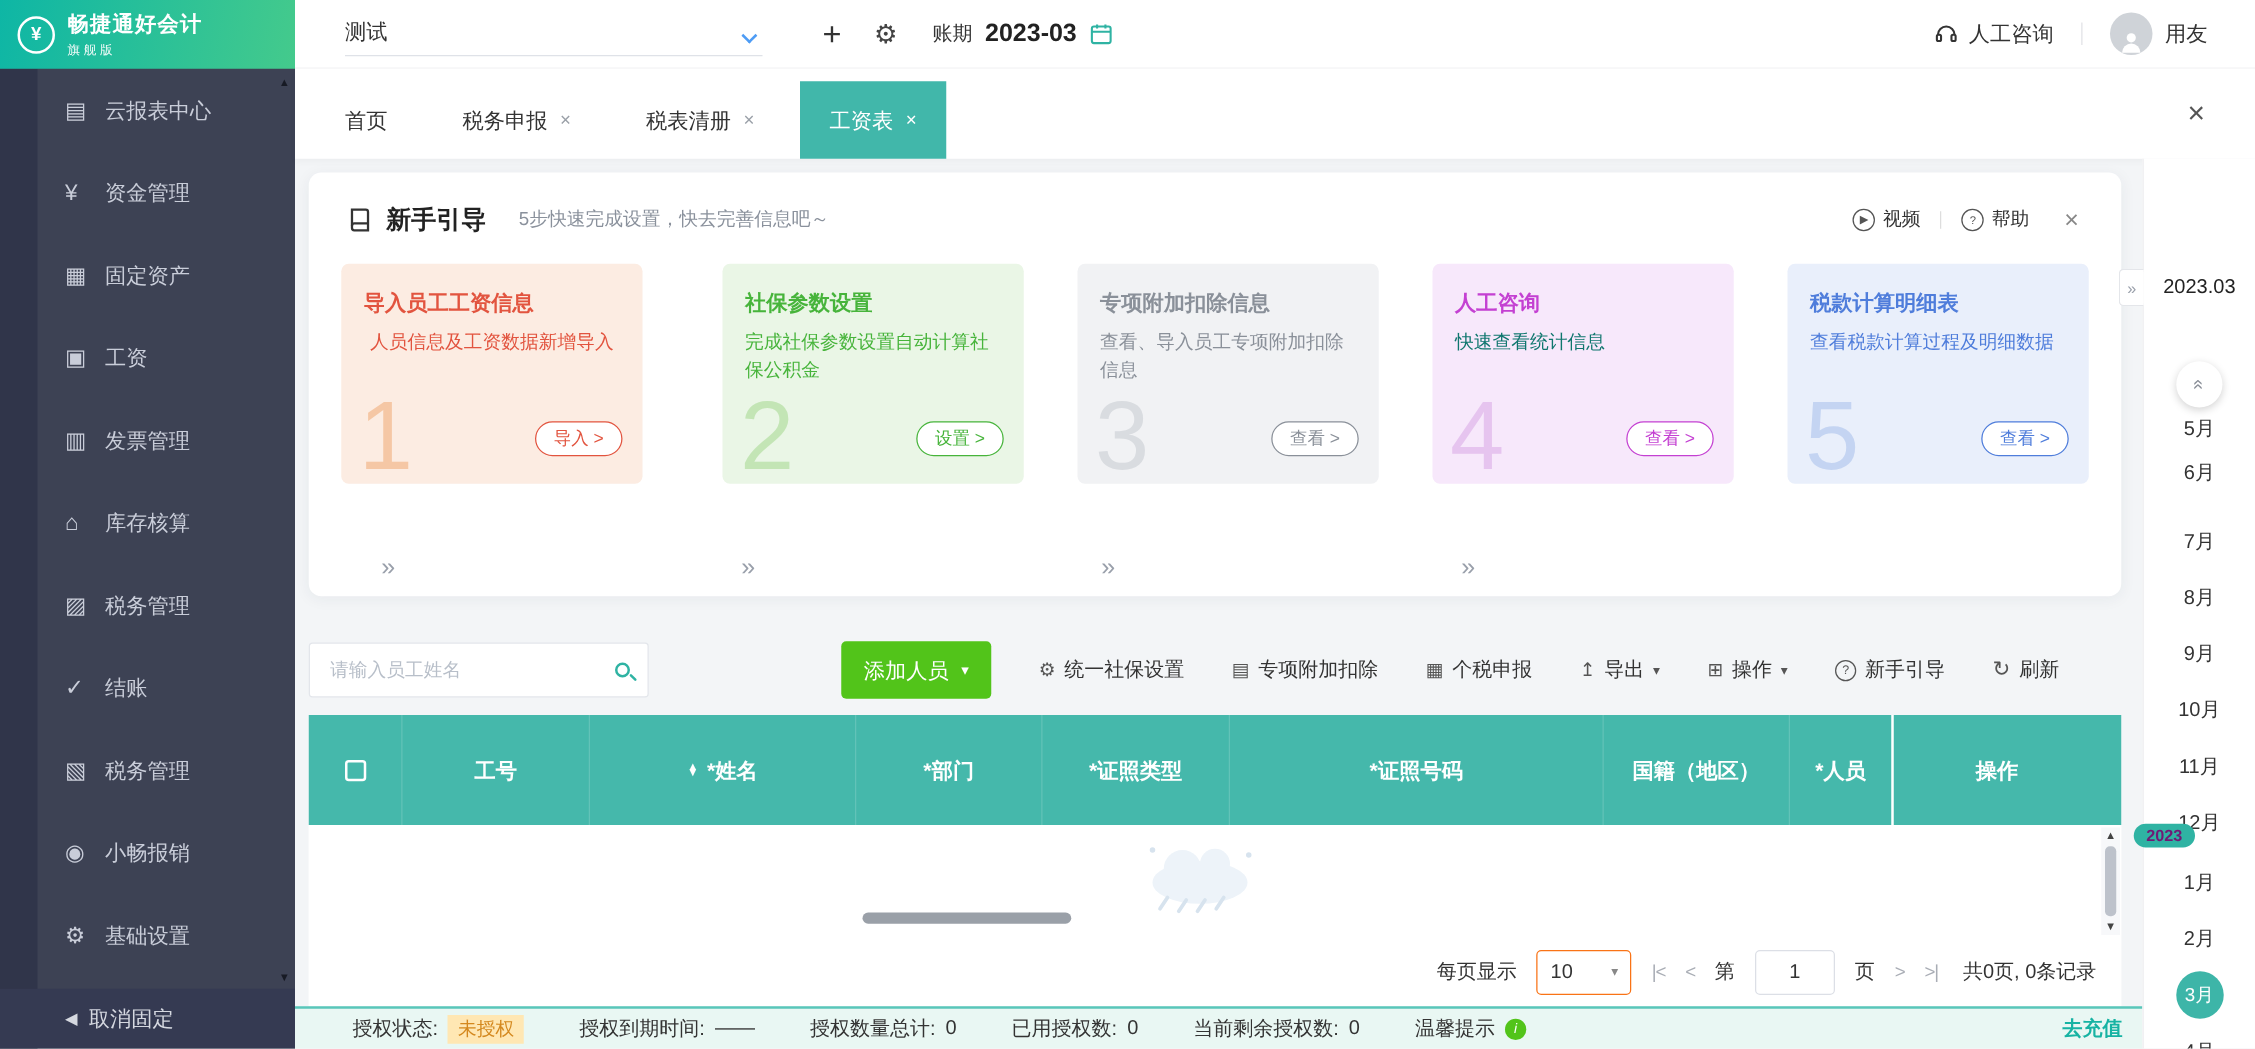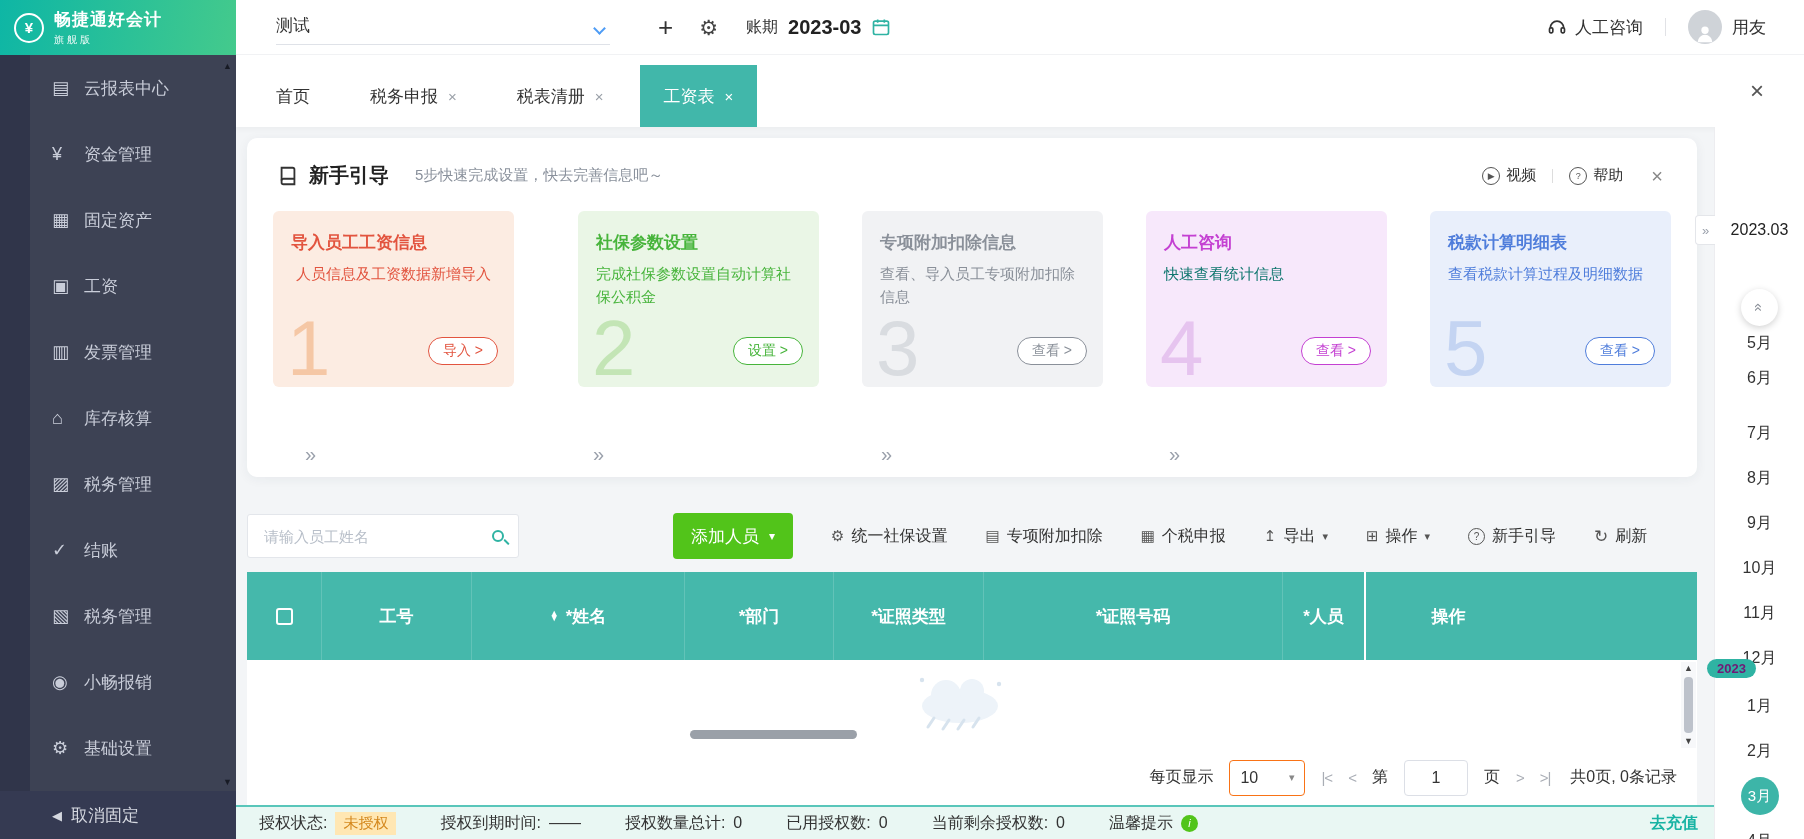--- a/index.html
+++ b/index.html
@@ -99,21 +99,21 @@
 
   
   .pager{height:55px;display:flex;align-items:center;justify-content:flex-end;padding-right:20px;gap:16px;font-size:16px;color:#333;background:#fff;}
   .sel{width:76px;height:36px;border:1px solid #f97316;border-radius:4px;display:flex;align-items:center;justify-content:space-between;padding:0 10px;cursor:pointer;background:#fff;}
   .sel-caret{font-size:11px;color:#888;}
   .pg-nav{color:#a9adb5;font-size:15px;cursor:pointer;letter-spacing:-1px;}
   .pg-input{width:64px;height:36px;border:1px solid #dcdfe6;border-radius:4px;text-align:center;font-size:16px;color:#333;font-family:inherit;outline:none;}
   .pg-sum{margin-left:4px;}
 
   
-  .statusbar{position:absolute;left:236px;top:805px;width:1478px;height:34px;background:#e9f7f3;border-top:2px solid #59c6ba;display:flex;align-items:center;padding:0 16px 0 23px;font-size:16px;color:#333;}
+  .statusbar{position:absolute;left:236px;top:805px;width:1478px;height:34px;background:#e9f7f3;border-top:2px solid #59c6ba;display:flex;align-items:center;padding:0 16px 0 46px;font-size:16px;color:#333;}
   .sb-item{display:flex;align-items:center;margin-right:44px;white-space:nowrap;}
   .sb-val{margin-left:8px;}
   .sb-badge{background:#ffe7b3;color:#d4881e;padding:2px 8px;margin-left:8px;font-size:15px;}
   .sb-info{width:17px;height:17px;border-radius:50%;background:#52c41a;color:#fff;font-size:11px;font-style:italic;display:flex;align-items:center;justify-content:center;margin-left:8px;cursor:pointer;}
   .recharge{margin-left:auto;color:#17b3a3;font-weight:bold;cursor:pointer;}
 
   
   .cal-strip{position:absolute;left:1714px;top:127px;width:90px;height:712px;background:#fff;border-left:1px solid #ededf0;}
   .cal-handle{position:absolute;left:-20px;top:88px;width:20px;height:30px;background:#fff;border:1px solid #e4e6ea;border-right:none;border-radius:4px 0 0 4px;display:flex;align-items:center;justify-content:center;color:#9aa0ab;font-size:13px;cursor:pointer;}
   .cal-current{position:absolute;top:94px;width:100%;text-align:center;font-size:16px;color:#222;}
@@ -370,20 +370,23 @@
       </div>
       <div class="th w2">
           <span>*部门</span>
         </div>
       <div class="th w3">
           <span>*证照类型</span>
         </div>
       <div class="th w4">
           <span>*证照号码</span>
         </div>
+      <div class="th w5">
+          <span>国籍（地区）</span>
+        </div>
       <div class="th w6">
           <span>*人员</span>
         </div>
       <div class="th w7">
           <span>操作</span>
         </div>
     </div>
     <div class="tbody">
       <span class="cloud">
         <svg width="120" height="80" viewBox="0 0 120 80">

